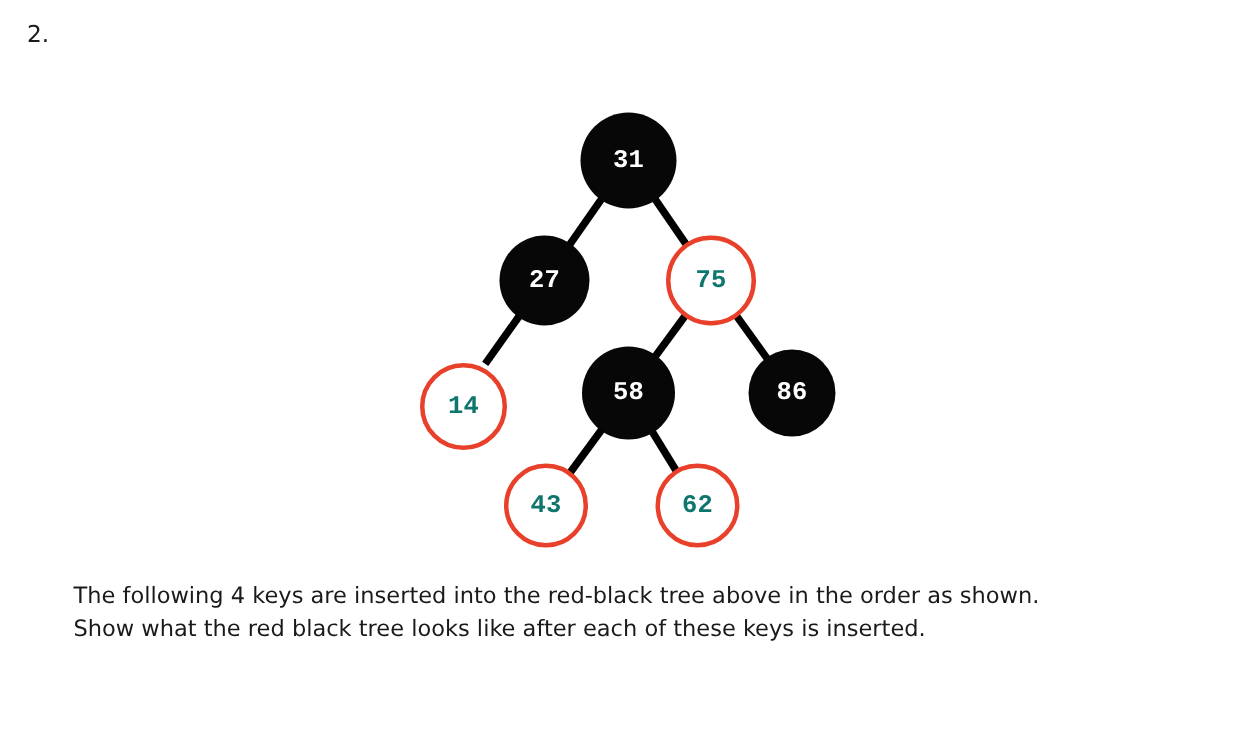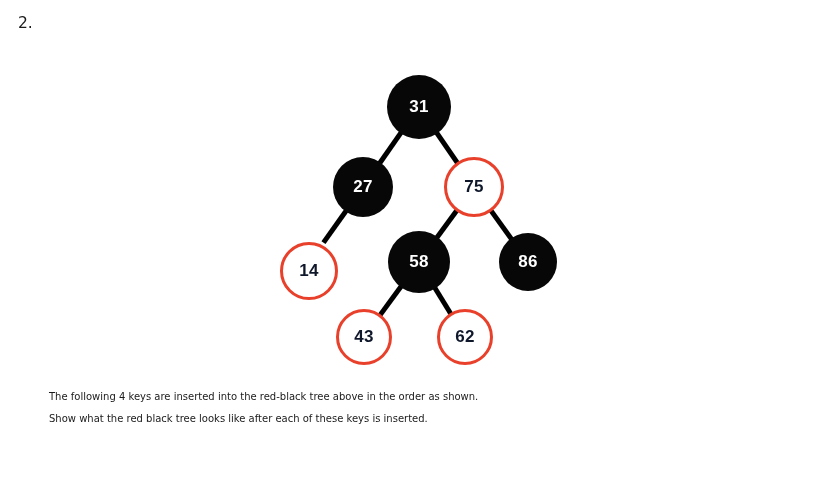--- a/index.html
+++ b/index.html
@@ -93,44 +93,44 @@
     left: 0;
     top: 0;
   }
   .tree-node {
     position: absolute;
     border-radius: 50%;
     box-sizing: border-box;
     display: flex;
     align-items: center;
     justify-content: center;
-    font-family: Liberation Sans, sans-serif;
+    font-family: Liberation Mono, monospace;
     font-weight: bold;
     font-size: 17px;
     letter-spacing: 0.2px;
   }
   .tree-node.black {
     background: #070707;
     color: #ffffff;
     border: none;
   }
   .tree-node.red {
     background: #ffffff;
-    color: #0f172a;
+    color: #0f766e;
     border: 3.6px solid #e8402a;
   }
   .node-label { pointer-events: none; }
 
   
   #bottom-text {
     position: absolute;
     left: 49px;
     top: 386px;
     width: 740px;
-    font-size: 10px;
+    font-size: 15px;
     line-height: 22px;
     color: #1a1a1a;
   }
   .bt-line { white-space: nowrap; }
   .bt-line.center { text-align: center; width: 742px; }
 </style>
 </head>
 <body>
 
 <div id="question-block">

